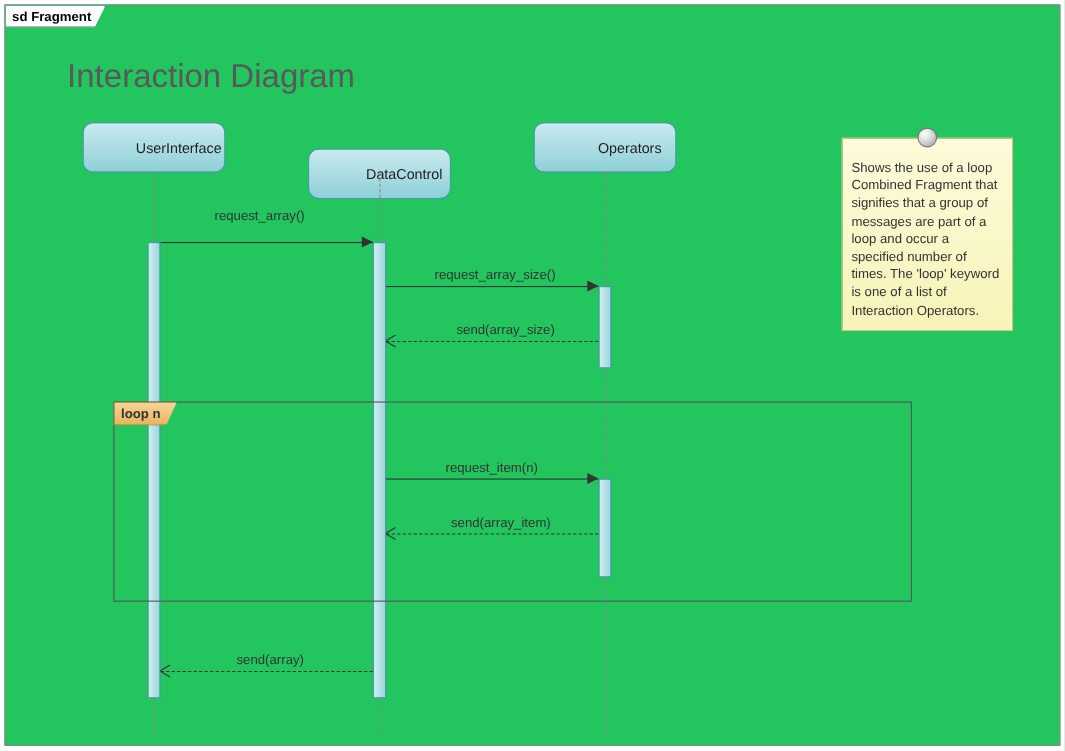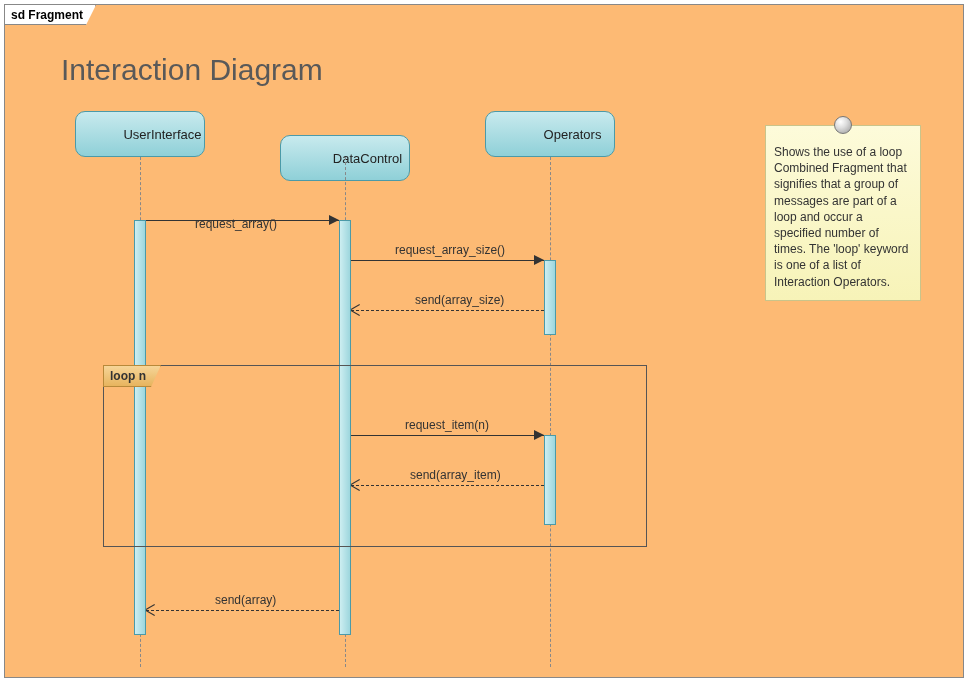--- a/index.html
+++ b/index.html
@@ -8,21 +8,21 @@
     background: #fff;
     width: 968px;
     height: 683px;
     position: relative;
   }
   .outer-frame {
     position: absolute;
     left: 4px; top: 4px;
     width: 960px; height: 674px;
     border: 1px solid #888;
-    background: #fdba74;
+    background: #22c55e;
   }
   .frame-tab {
     position: absolute;
     left: 0; top: 0;
     height: 20px;
     background: #fff;
     border-right: 1px solid #888;
     border-bottom: 1px solid #888;
     padding: 0 12px 0 6px;
     font-size: 12px;
@@ -149,31 +149,31 @@
   <div class="lifeline-dash" style="left:340px; top:152px; height:510px;"></div>
   <div class="lifeline-dash" style="left:545px; top:152px; height:510px;"></div>
 
   <div class="activation" style="left:129px; top:215px; height:415px;"></div>
   <div class="activation" style="left:334px; top:215px; height:415px;"></div>
   <div class="activation" style="left:539px; top:255px; height:75px;"></div>
   <div class="activation" style="left:539px; top:430px; height:90px;"></div>
 
   <div class="msg-line" style="left:141px; top:215px; width:193px;"></div>
   <div class="arrow-r" style="left:324px; top:210px;"></div>
-  <div class="msg-label" style="left:190px; top:212px;">request_array()</div>
+  <div class="msg-label" style="left:190px; top:184px;">request_array()</div>
 
   <div class="msg-line" style="left:346px; top:255px; width:193px;"></div>
   <div class="arrow-r" style="left:529px; top:250px;"></div>
   <div class="msg-label" style="left:390px; top:238px;">request_array_size()</div>
 
   <div class="msg-line dashed" style="left:346px; top:305px; width:193px;"></div>
   <div class="arrow-lo" style="left:346px; top:305px;"></div>
   <div class="msg-label" style="left:410px; top:288px;">send(array_size)</div>
 
-  <div class="loop-frame" style="left:98px; top:360px; width:544px; height:182px;">
+  <div class="loop-frame" style="left:98px; top:360px; width:726px; height:182px;">
     <div class="loop-tab">
       <span>loop n</span>
     </div>
   </div>
 
   <div class="msg-line" style="left:346px; top:430px; width:193px;"></div>
   <div class="arrow-r" style="left:529px; top:425px;"></div>
   <div class="msg-label" style="left:400px; top:413px;">request_item(n)</div>
 
   <div class="msg-line dashed" style="left:346px; top:480px; width:193px;"></div>

